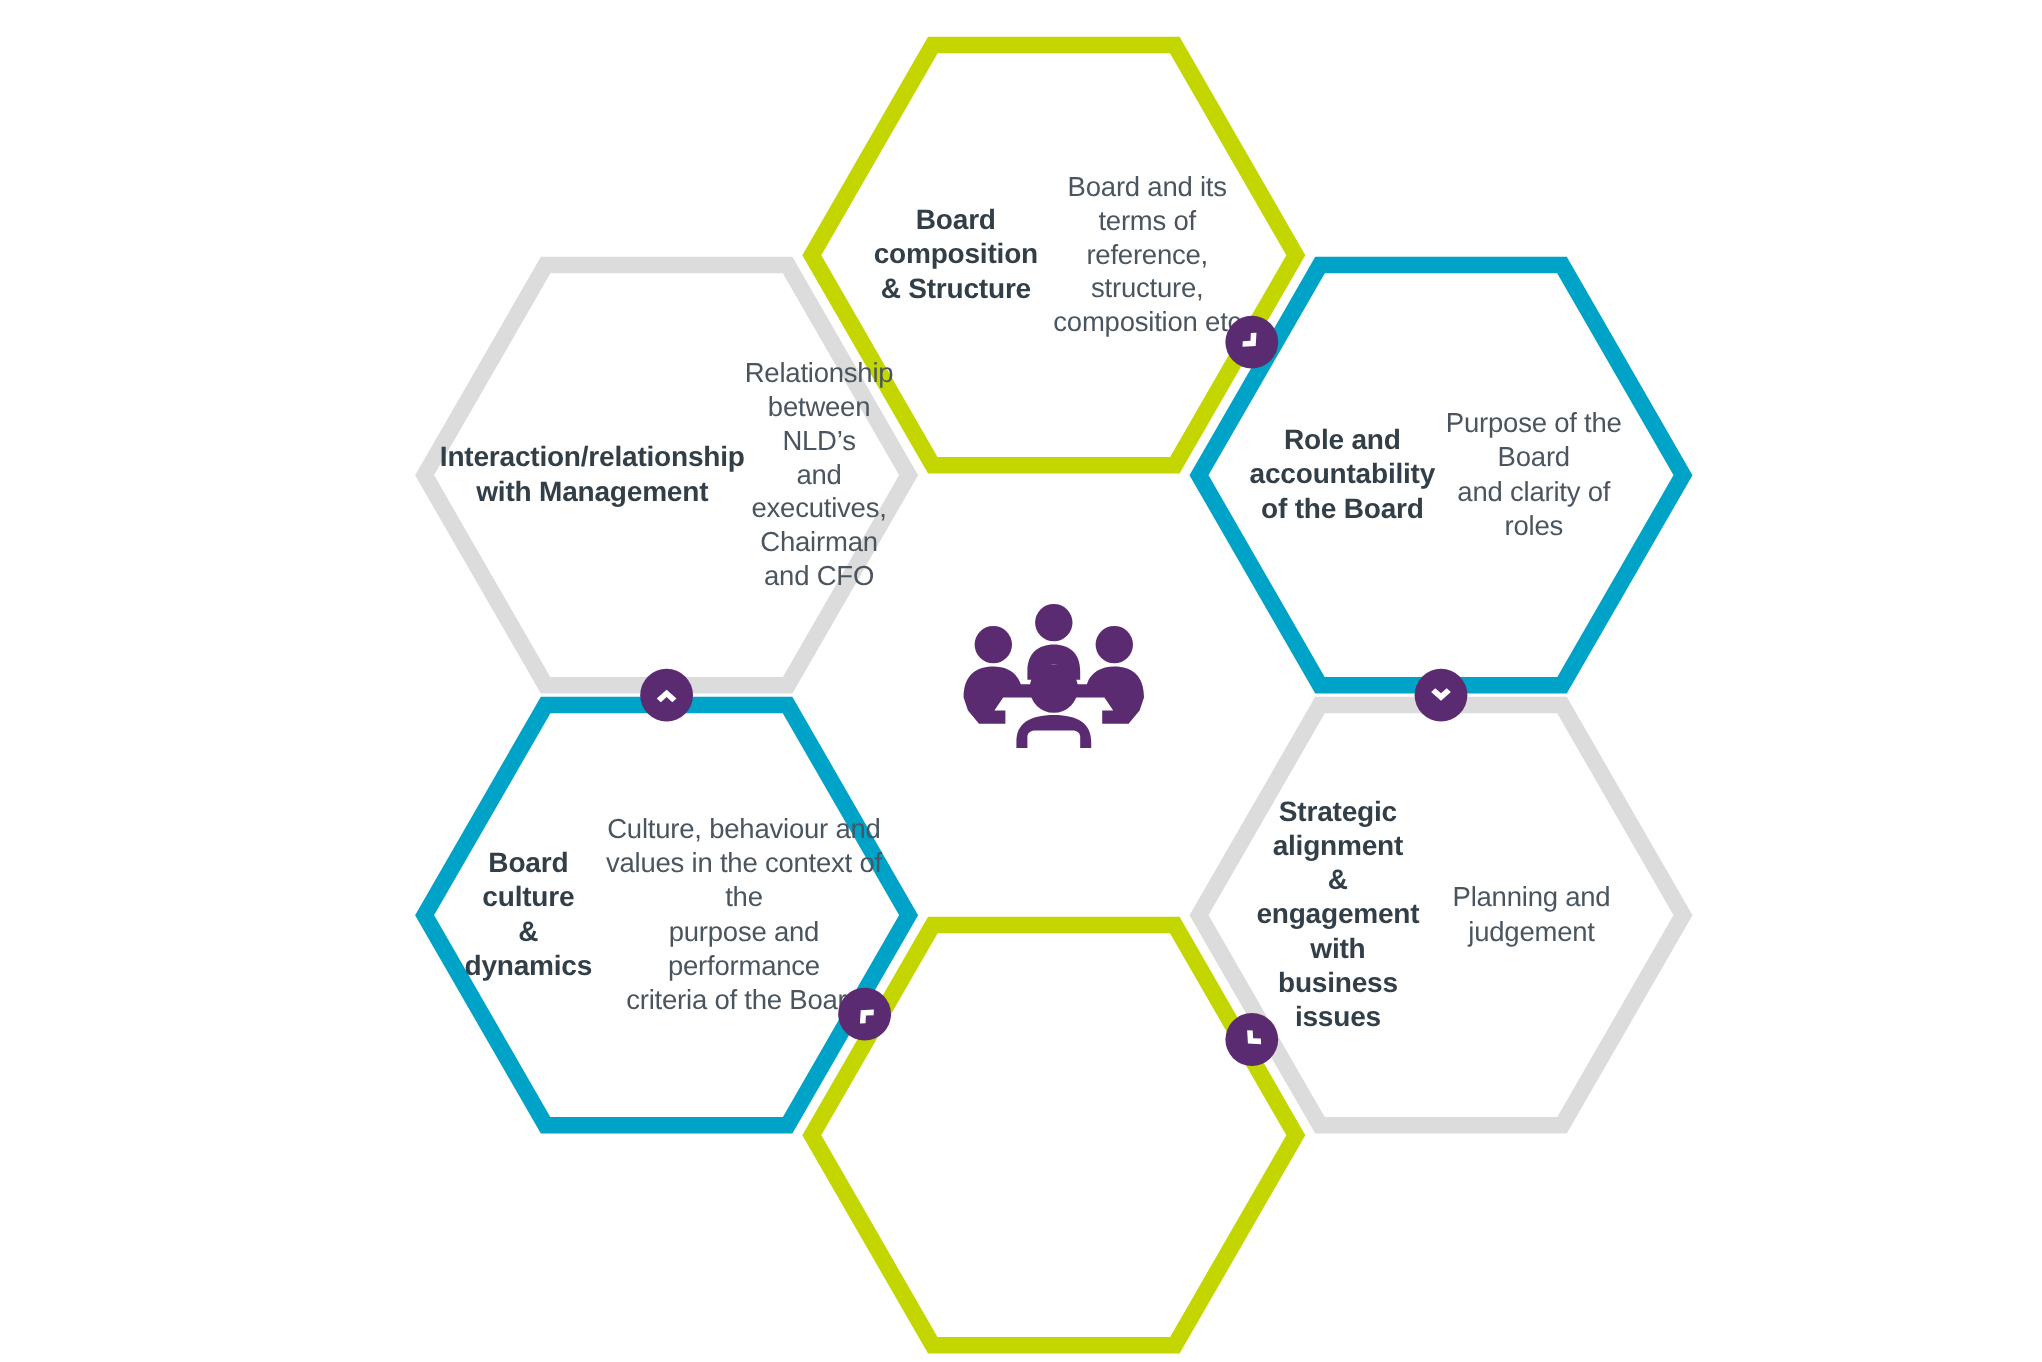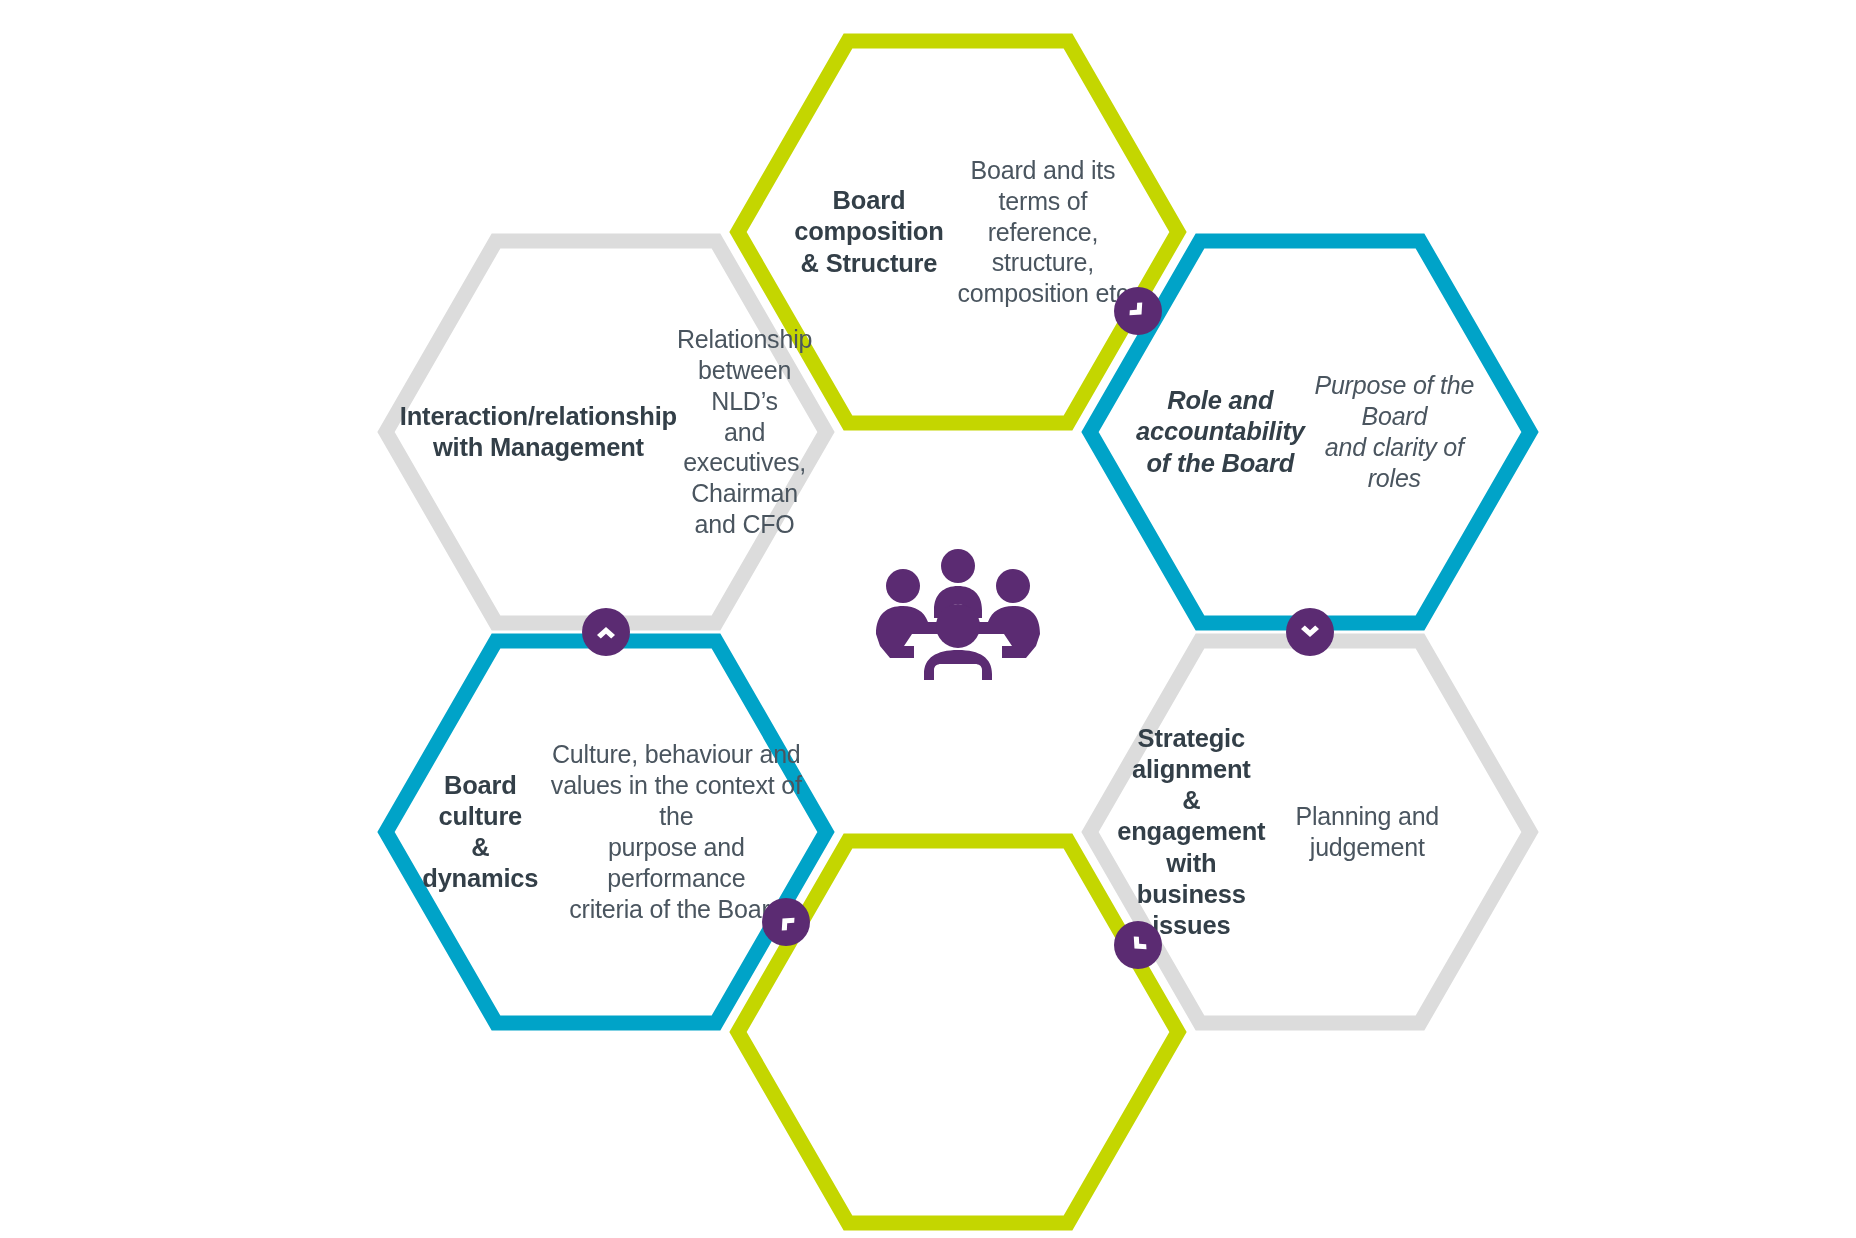--- a/index.html
+++ b/index.html
@@ -90,29 +90,29 @@
   </svg>
 
   <div class="hex-cell" style="left:738px; top:41px; width:440px; height:382px; padding:0 46px;">
     <div class="hex-title">Board composition
 &amp; Structure</div>
     <div class="hex-desc">Board and its terms of
 reference, structure,
 composition etc</div>
   </div>
 
-  <div class="hex-cell" style="left:1090px; top:241px; width:440px; height:382px; padding:0 46px;font-style:italic;">
+  <div class="hex-cell" style="left:1090px; top:241px; width:440px; height:382px; padding:0 46px;">
     <div class="hex-title">Role and
 accountability
 of the Board</div>
     <div class="hex-desc">Purpose of the Board
 and clarity of roles</div>
   </div>
 
-  <div class="hex-cell" style="left:1065px; top:641px; width:440px; height:382px; padding:0 44px;">
+  <div class="hex-cell" style="left:1090px; top:641px; width:440px; height:382px; padding:0 44px;">
     <div class="hex-title">Strategic alignment
 &amp; engagement with
 business issues</div>
     <div class="hex-desc">Planning and judgement</div>
   </div>
 
 
   <div class="hex-cell" style="left:386px; top:641px; width:440px; height:382px; padding:0 24px;">
     <div class="hex-title">Board culture
 &amp; dynamics</div>

